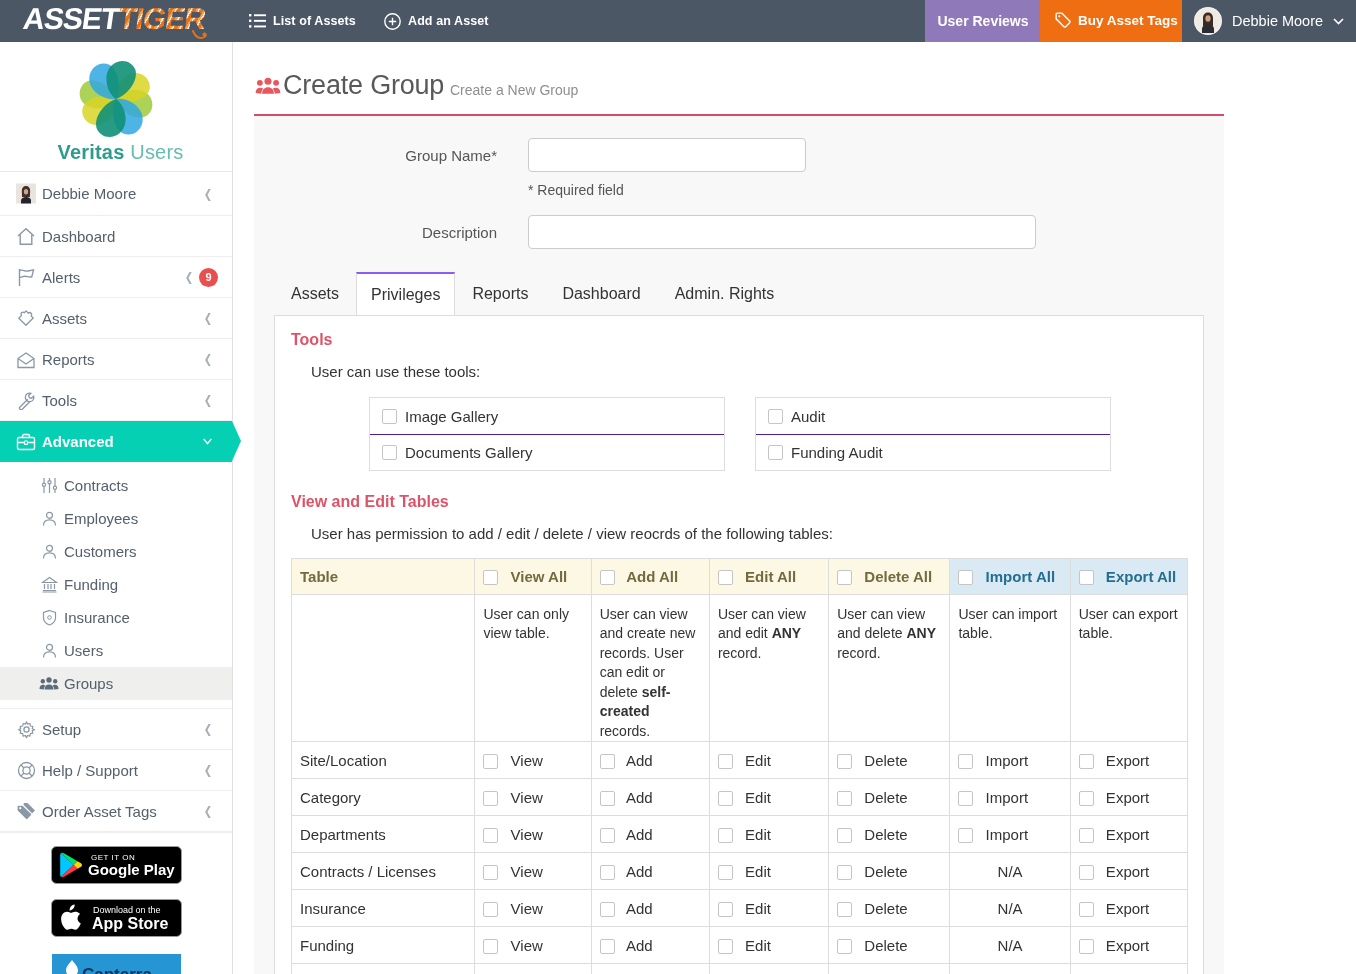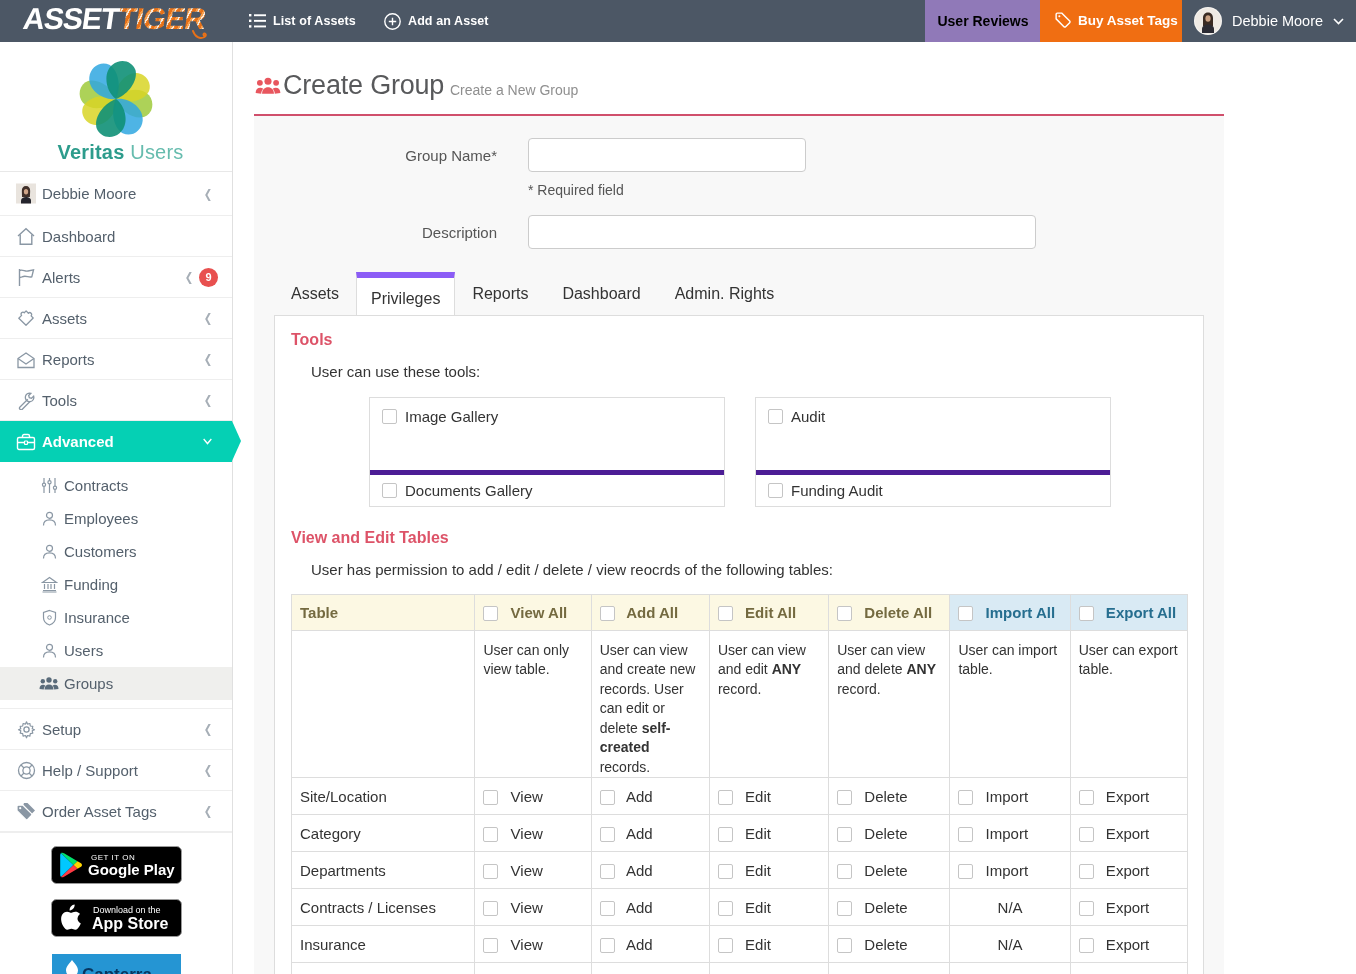--- a/index.html
+++ b/index.html
@@ -7,21 +7,21 @@
   font-family:"Liberation Sans", sans-serif; }
 
 .topbar { position:fixed; top:0; left:0; width:1356px; height:42px; background:#4c5765; z-index:50; }
 .logo { position:absolute; left:21px; top:2px; font-weight:bold; font-size:30px; letter-spacing:-1px; white-space:nowrap; transform:skewX(-8deg); transform-origin:left bottom; }
 .logo .a { color:#fff; }
 .logo .t { color:#ef8229; background:repeating-linear-gradient(115deg,#e87117 0 2.5px,#f6a050 2.5px 4.5px,#fbe9d8 4.5px 6px,#ef8229 6px 7px); -webkit-background-clip:text; background-clip:text; -webkit-text-fill-color:transparent; }
 .topnav { position:absolute; top:0; height:42px; display:flex; align-items:center; color:#fff; font-size:12.5px; font-weight:bold; letter-spacing:0.1px; }
 .topnav svg { margin-right:7px; }
 .search { position:absolute; left:494px; top:0; width:199px; height:42px; background:#66748a; color:#dce2ea; font-size:16px; line-height:42px; padding-left:13px; }
 .search svg { position:absolute; right:16px; top:12px; }
-.btn-purple { position:absolute; left:925px; top:0; width:116px; height:42px; background:#9079b8; color:#000000; font-size:14px; font-weight:bold; text-align:center; line-height:42px; }
+.btn-purple { position:absolute; left:925px; top:0; width:116px; height:42px; background:#9079b8; color:#ffffff; font-size:14px; font-weight:bold; text-align:center; line-height:42px; }
 .btn-orange { position:absolute; left:1040px; top:0; width:142px; height:42px; background:#f06e12; color:#fff; font-size:13.5px; font-weight:bold; line-height:42px; }
 .userbox { position:absolute; left:1194px; top:0; height:42px; display:flex; align-items:center; color:#fff; font-size:14.5px; }
 
 .sidebar { position:fixed; top:42px; left:0; width:233px; height:932px; background:#fff; border-right:1px solid #e0e0e0; z-index:40; }
 .brand { height:129px; text-align:center; }
 .brand svg.flower { margin-top:17px; }
 .brandname { text-align:center; font-size:20px; color:#2d9c8c; font-weight:bold; margin:-2px 0 0 9px; letter-spacing:0.2px; }
 .brandname .labs { color:#66bcae; font-weight:normal; }
 .menu { list-style:none; border-top:1px solid #e8e8e8; margin-top:0; }
 .menu > li { position:relative; height:41px; border-bottom:1px solid #eee; display:flex; align-items:center; color:#54606c; font-size:15px; }
@@ -47,28 +47,28 @@
 .redline { position:absolute; left:20px; top:72px; width:970px; height:2px; background:#d04f6c; }
 .graywrap { position:absolute; left:20px; top:74px; width:970px; height:900px; background:#f8f8f8; padding:20px 20px 0 20px; }
 
 .frow { position:relative; }
 .flabel { position:absolute; font-size:15px; color:#555; text-align:right; }
 .finput { position:absolute; background:#fff; border:1px solid #ccc; border-radius:4px; height:34px; }
 .req { position:absolute; font-size:14px; color:#555; }
 
 .tabs { position:absolute; top:156px; left:20px; display:flex; font-size:16px; color:#333; }
 .tab { padding:11px 17px 12px 17px; margin-top:2px; }
-.tab.active { background:#fff; border:1px solid #ddd; border-bottom:none; border-top:6px solid #8b5cf6; margin-top:0; padding:12px 14px 13px 14px; font-weight:normal; }
+.tab.active { background:#fff; border:1px solid #ddd; border-bottom:none; border-top:2px solid #8b5cf6; margin-top:0; padding:12px 14px 13px 14px; font-weight:normal; }
 .panel { position:absolute; left:20px; top:199px; width:930px; height:800px; background:#fff; border:1px solid #ddd; padding:15px 16px; }
 .rhead { color:#dd5368; font-weight:bold; font-size:16px; }
 .ptext { color:#333; font-size:15px; margin:14px 0 0 20px; }
 .toolboxes { display:flex; margin:17px 0 22px 78px; }
 .toolbox { width:356px; border:1px solid #ddd; margin-right:30px; }
 .toolbox .trow { height:36px; display:flex; align-items:center; padding-left:12px; font-size:15px; color:#333; }
-.toolbox .trow + .trow { border-top:5px solid #4c1d95;margin-top:36px; }
+.toolbox .trow + .trow { border-top:1px solid #4c1d95; }
 input[type=checkbox] { appearance:none; -webkit-appearance:none; width:15px; height:15px; border:1px solid #c5c5c5; border-radius:2px; background:#fff; margin:0 8px 0 0; vertical-align:-3px; }
 
 table.perm { border-collapse:collapse; width:897px; margin-top:16px; table-layout:fixed; font-size:15px; color:#333; }
 table.perm td { border:1px solid #ddd; padding:8px 8px; vertical-align:top; }
 tr.thead td { font-weight:bold; background:#fcf8e3; color:#746a40; padding:9px 8px; }
 tr.thead td.blue { background:#d9eaf4; color:#266e8f; }
 tr.desc td { font-size:14px; line-height:1.39; color:#333; padding:10px 8px 0 8px; }
 tr.data td { padding:9.5px 8px 9.5px 8px; height:auto; }
 td.na { text-align:center; }
 </style>

